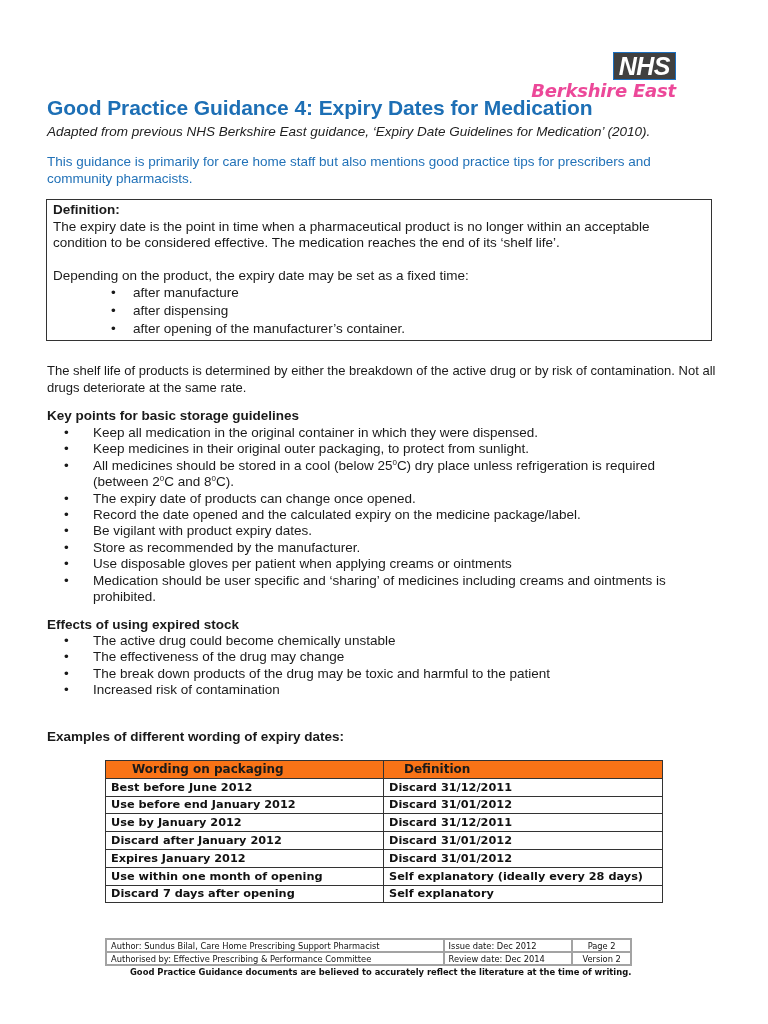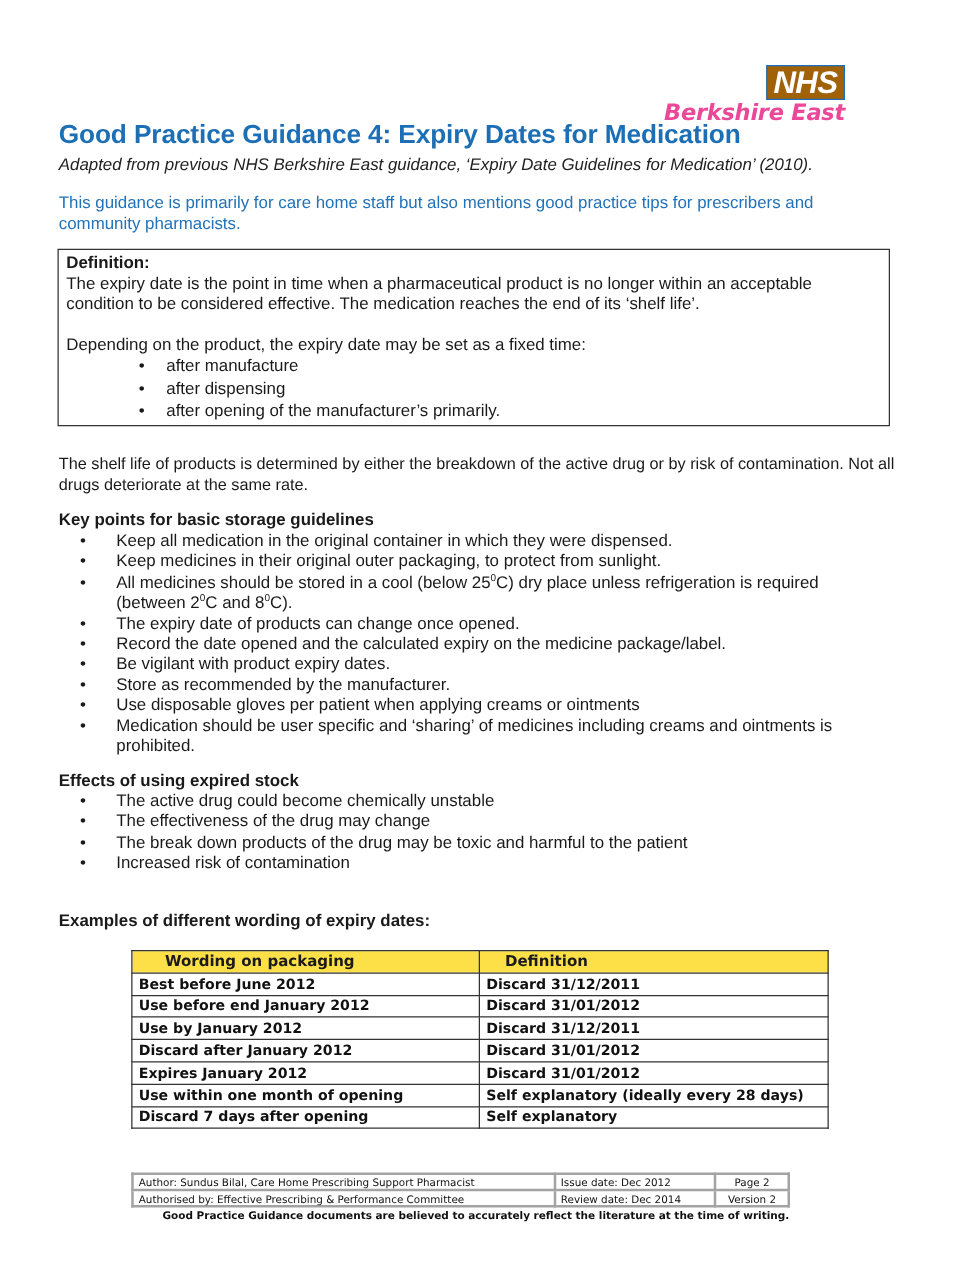--- a/index.html
+++ b/index.html
@@ -13,21 +13,21 @@
       position: relative;
       font-family: "Liberation Sans", sans-serif;
       color: #1a1a1a;
     }
     .page { position: absolute; left: 0; top: 0; width: 768px; height: 1024px; }
 
     
     .logo { position: absolute; right: 92px; top: 52px; text-align: right; }
     .nhs-box {
       display: inline-block;
-      background: #a16207;
+      background: #404040;
       color: #ffffff;
       font-family: "Liberation Sans", sans-serif;
       font-weight: bold;
       font-style: italic;
       font-size: 25px;
       line-height: 26px;
       padding: 0 5px;
       letter-spacing: -0.5px;
       border: 1px solid #1a6fc0;
     }
@@ -90,21 +90,21 @@
       font-family: "DejaVu Sans", sans-serif;
       font-size: 11.3px;
     }
     table.exp th, table.exp td {
       border: 1px solid #333;
       height: 17.8px;
       padding: 0 5px;
       text-align: left;
       white-space: nowrap;
     }
-    table.exp th { background: #fde047; font-weight: bold; font-size: 12px; }
+    table.exp th { background: #f97316; font-weight: bold; font-size: 12px; }
     table.exp th.c1 { padding-left: 26px; }
     table.exp th.c2 { padding-left: 20px; }
     table.exp td { font-weight: bold; color: #111; }
     table.exp col.c1 { width: 278px; }
 
     
     table.foot {
       position: absolute; left: 105px; top: 938px; width: 527px;
       border-collapse: collapse;
       font-family: "DejaVu Sans", sans-serif;
@@ -140,21 +140,21 @@
   <div class="intro">This guidance is primarily for care home staff but also mentions good practice tips for prescribers and community pharmacists.</div>
 
   <div class="def-box">
     <div class="head">Definition:</div>
     <div>The expiry date is the point in time when a pharmaceutical product is no longer within an acceptable condition to be considered effective. The medication reaches the end of its ‘shelf life’.</div>
     <div class="gap"></div>
     <div>Depending on the product, the expiry date may be set as a fixed time:</div>
     <ul>
       <li>after manufacture</li>
       <li>after dispensing</li>
-      <li>after opening of the manufacturer’s primarily.</li>
+      <li>after opening of the manufacturer’s container.</li>
     </ul>
   </div>
 
   <div class="para" style="top:363px;">The shelf life of products is determined by either the breakdown of the active drug or by risk of contamination. Not all drugs deteriorate at the same rate.</div>
 
   <div class="section-head" style="top:408px;">Key points for basic storage guidelines</div>
   <ul class="blist" style="top:425px;">
     <li>Keep all medication in the original container in which they were dispensed.</li>
     <li>Keep medicines in their original outer packaging, to protect from sunlight.</li>
     <li><span>All medicines should be stored in a cool (below 25</span><sup>0</sup><span>C) dry place unless refrigeration is required (between 2</span><sup>0</sup><span>C and 8</span><sup>0</sup><span>C).</span></li>

